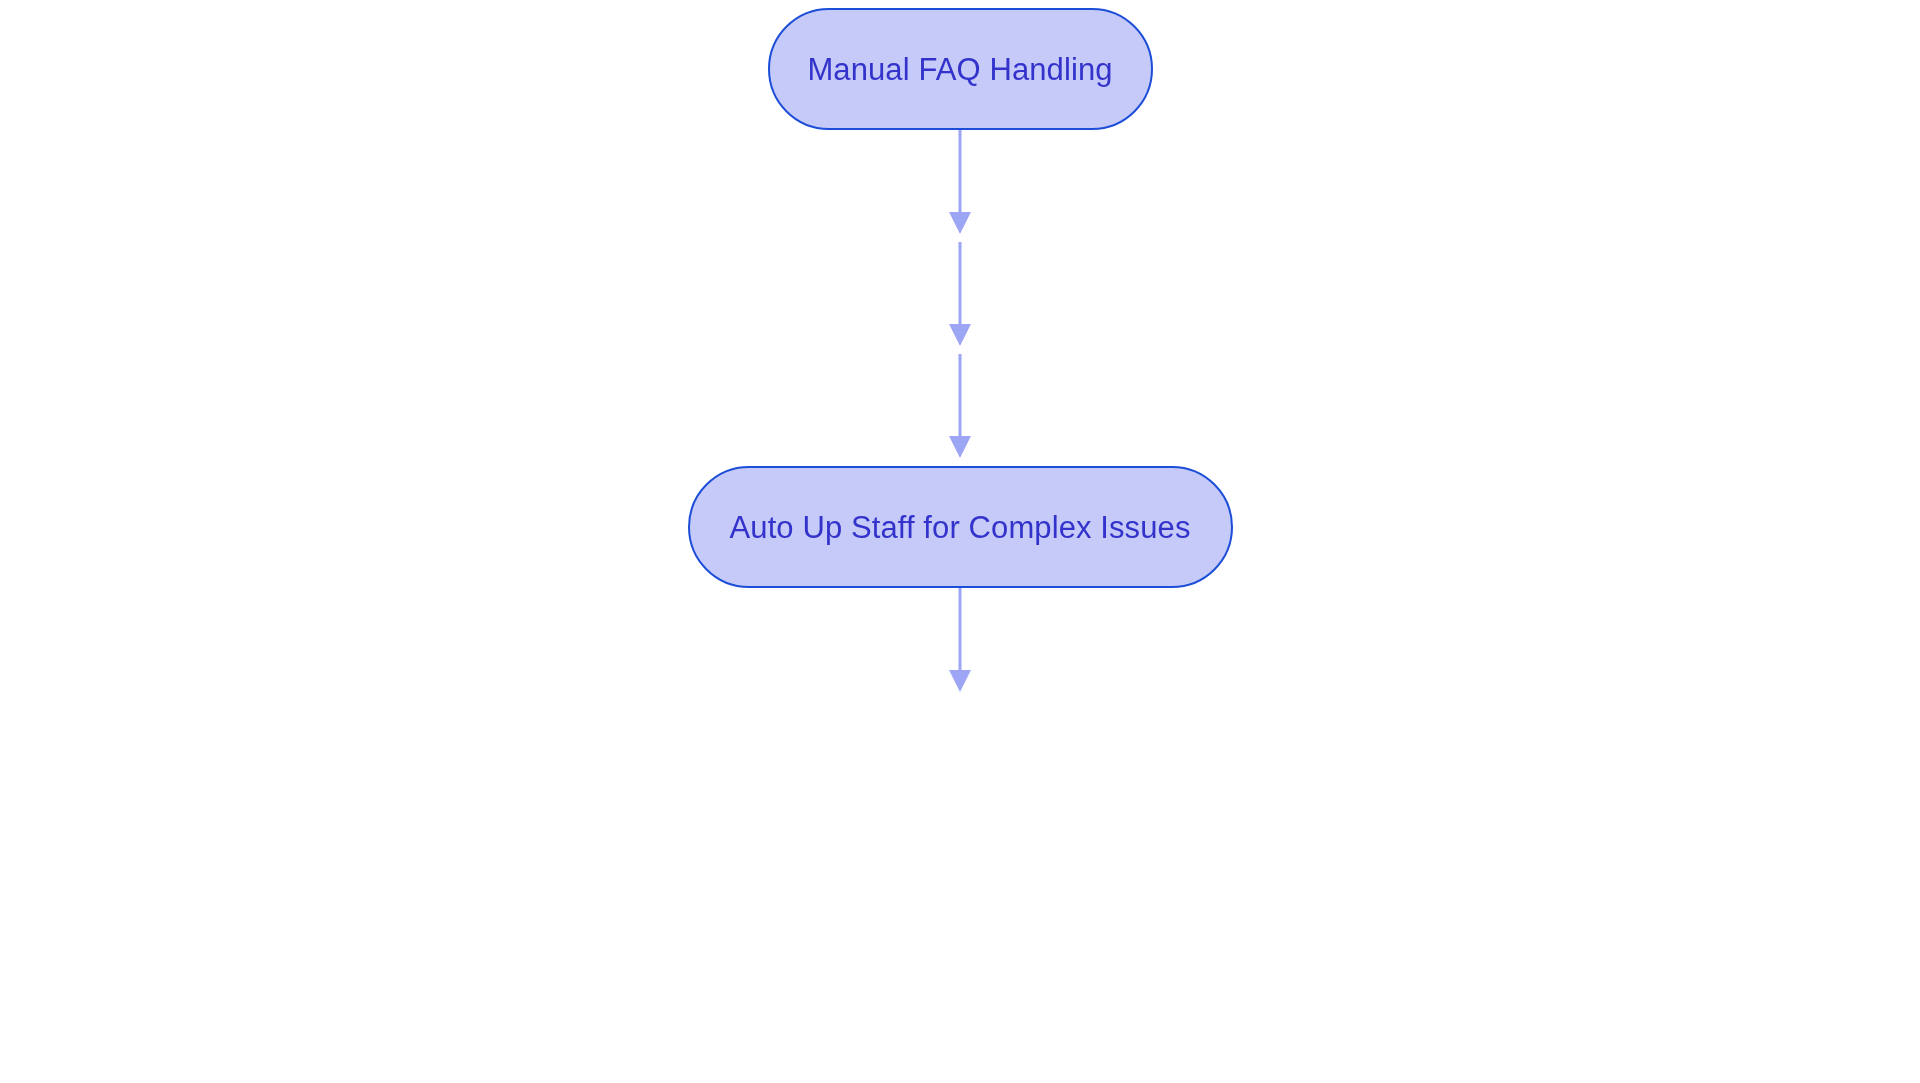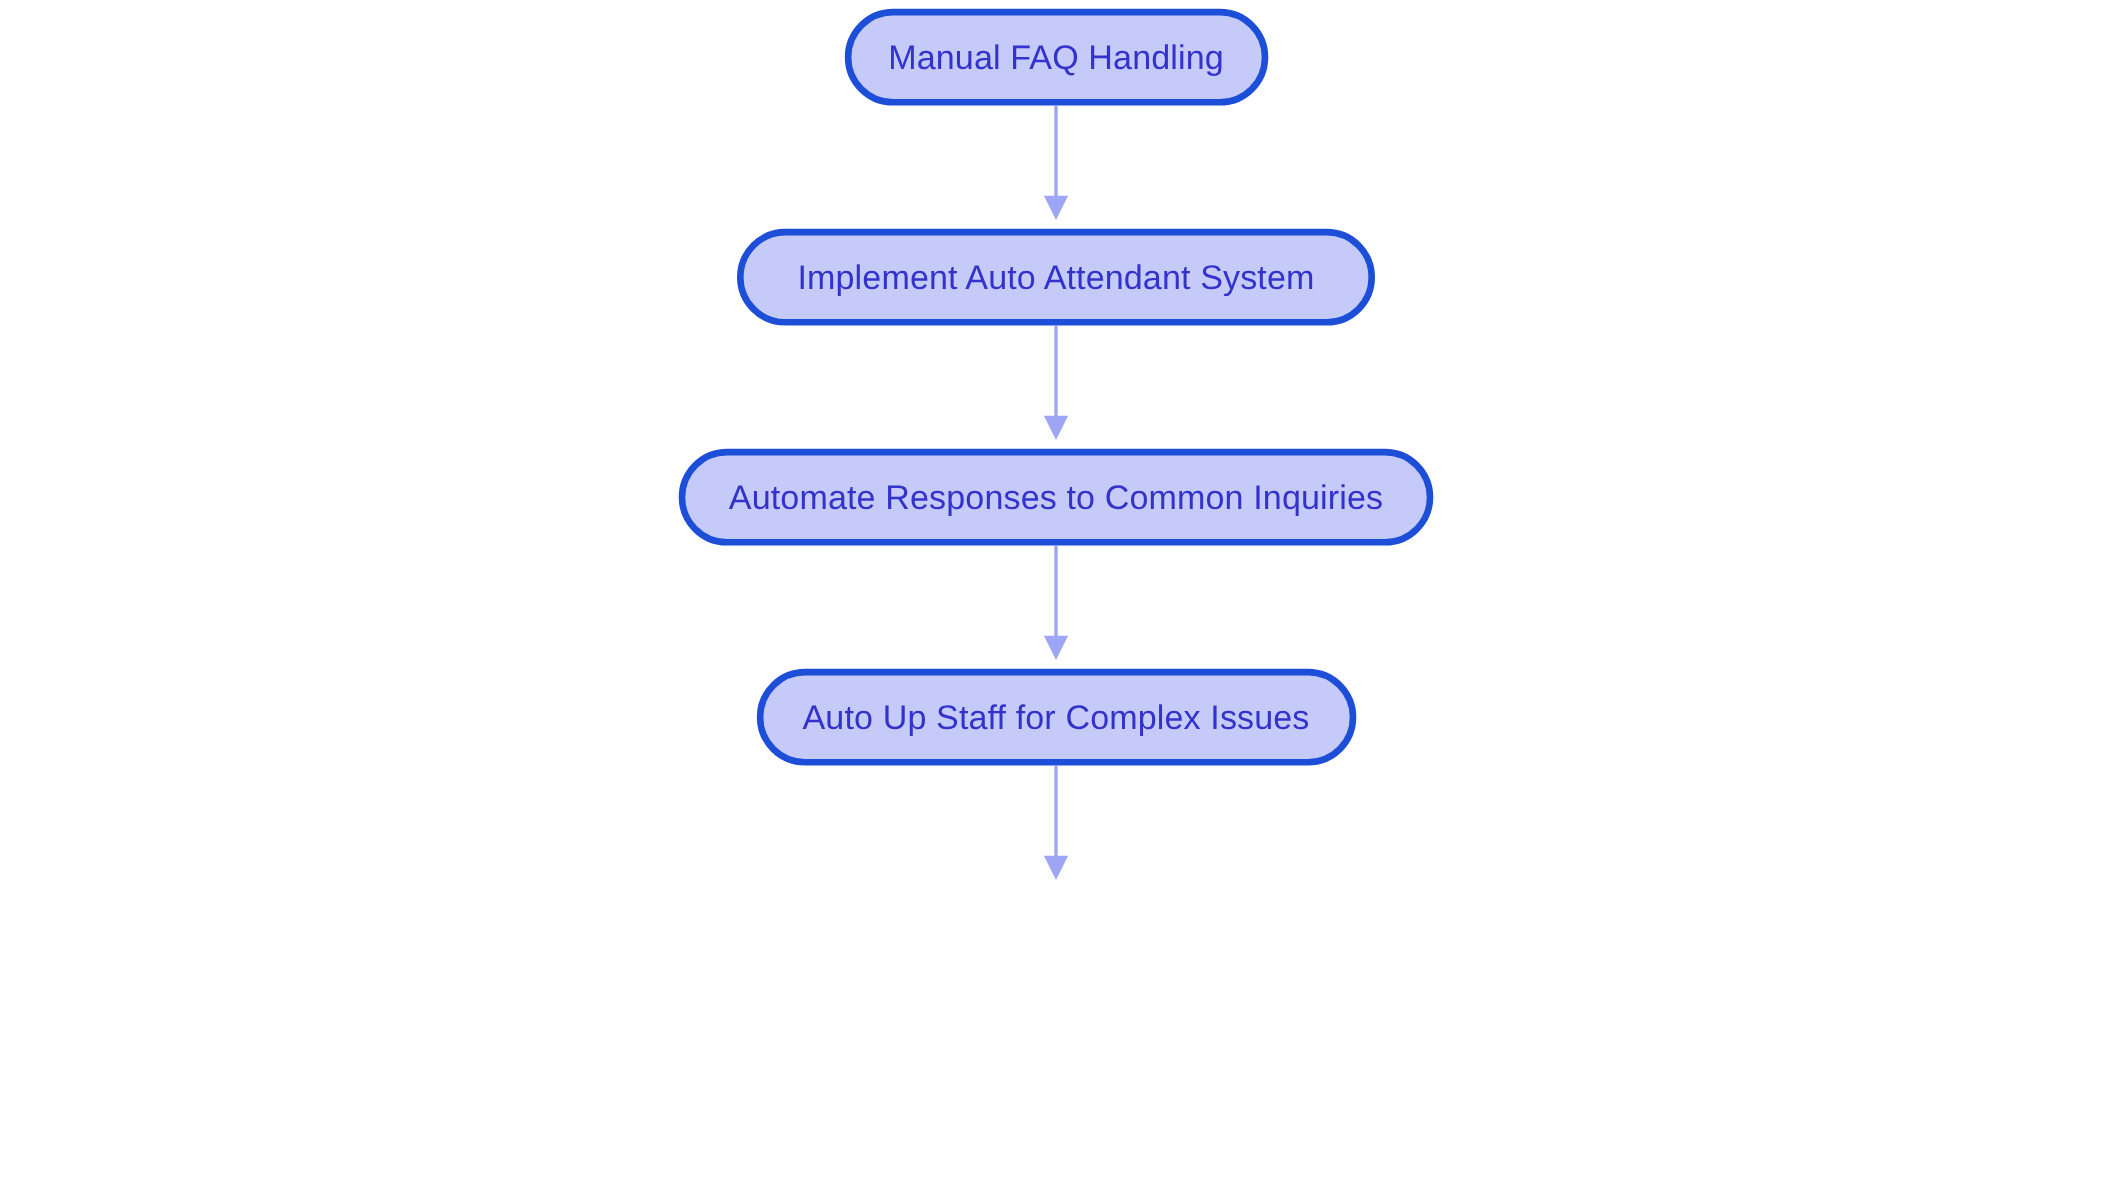--- a/index.html
+++ b/index.html
@@ -23,24 +23,24 @@
     display: flex;
     flex-direction: column;
     align-items: center;
   }
 
   .node {
     box-sizing: border-box;
     display: flex;
     align-items: center;
     justify-content: center;
-    height: 88px;
+    height: 122px;
     border-radius: 9999px;
     background: #c5caf9;
-    border: 6px solid #1d4ed8;
+    border: 2px solid #1d4ed8;
     color: #3333cc;
     font-size: 31px;
     font-weight: 400;
     letter-spacing: 0.1px;
     white-space: nowrap;
     padding: 0 46px;
     flex: 0 0 auto;
   }
 
   .node-label {
@@ -85,32 +85,26 @@
 
   <div class="node n0">
     <span class="node-label">Manual FAQ Handling</span>
   </div>
 
   <svg class="connector" viewBox="0 0 40 112" aria-hidden="true">
     <line class="conn-line" x1="20" y1="0" x2="20" y2="88"></line>
     <polygon class="conn-head" points="20,104 9,82 31,82"></polygon>
   </svg>
 
-  <div class="node n1">
-    <span class="node-label">Implement Auto Attendant System</span>
-  </div>
 
   <svg class="connector" viewBox="0 0 40 112" aria-hidden="true">
     <line class="conn-line" x1="20" y1="0" x2="20" y2="88"></line>
     <polygon class="conn-head" points="20,104 9,82 31,82"></polygon>
   </svg>
 
-  <div class="node n2">
-    <span class="node-label">Automate Responses to Common Inquiries</span>
-  </div>
 
   <svg class="connector" viewBox="0 0 40 112" aria-hidden="true">
     <line class="conn-line" x1="20" y1="0" x2="20" y2="88"></line>
     <polygon class="conn-head" points="20,104 9,82 31,82"></polygon>
   </svg>
 
   <div class="node n3">
     <span class="node-label">Auto Up Staff for Complex Issues</span>
   </div>
 

